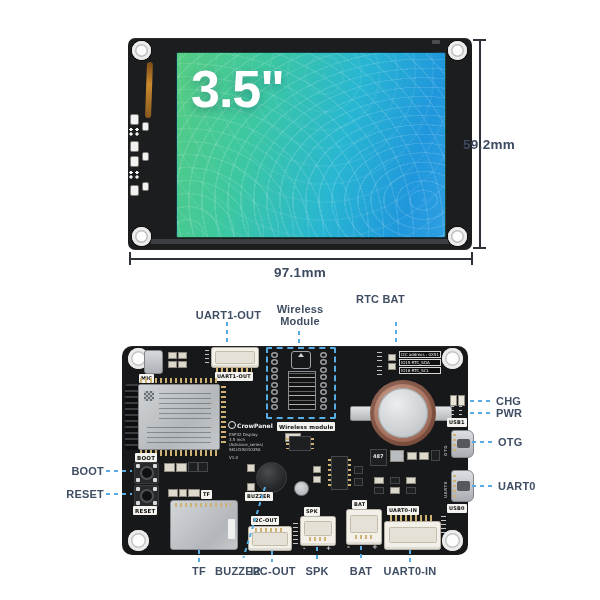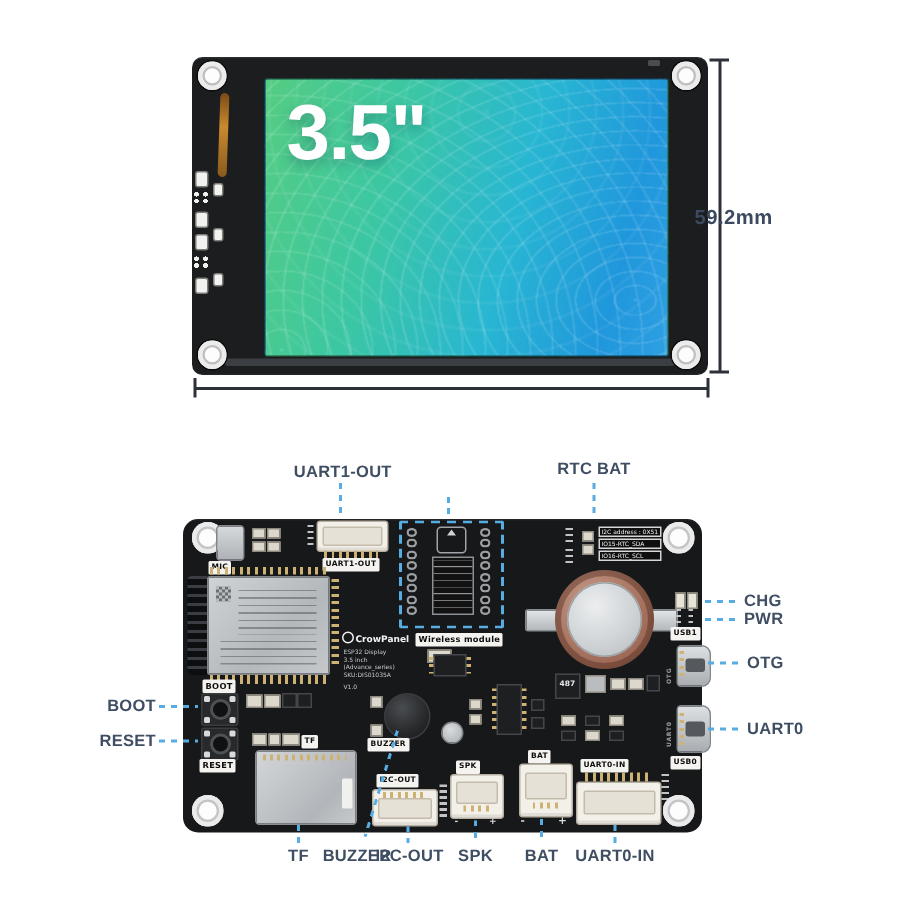--- a/index.html
+++ b/index.html
@@ -97,23 +97,28 @@
   <div class="pad" style="left:142px;top:182px;width:5px;height:7px;"></div>
 
   <div class="dimline-v" style="left:479px;top:40px;height:208px;"></div>
   <div class="dimline-h" style="left:473px;top:39px;width:13px;"></div>
   <div class="dimline-h" style="left:473px;top:247px;width:13px;"></div>
   <div class="dimlbl" style="left:463px;top:137px;">59.2mm</div>
 
   <div class="dimline-h" style="left:130px;top:258px;width:342px;"></div>
   <div class="dimline-v" style="left:129px;top:252px;height:13px;"></div>
   <div class="dimline-v" style="left:471px;top:252px;height:13px;"></div>
+  <div class="dimlbl" style="left:230px;top:265px;width:140px;text-align:center;">97.1mm</div>
 
   <div class="callout" style="left:186px;top:309px;width:85px;text-align:center;">UART1-OUT</div>
-  <div class="callout" style="left:356px;top:307px;width:80px;text-align:center;">RTC BAT</div>
+  <div class="callout" style="left:262px;top:303px;width:76px;text-align:center;">
+    <div>Wireless</div>
+    <div>Module</div>
+  </div>
+  <div class="callout" style="left:356px;top:293px;width:80px;">RTC BAT</div>
 
   <div class="lead-v" style="left:226px;top:322px;height:30px;"></div>
   <div class="lead-v" style="left:298px;top:331px;height:15px;"></div>
   <div class="lead-v" style="left:395px;top:322px;height:70px;"></div>
 
   <div class="pcb" style="left:122px;top:346px;width:346px;height:209px;"></div>
   <div class="hole" style="left:128px;top:348px;"></div>
   <div class="hole" style="left:442px;top:348px;"></div>
   <div class="hole" style="left:128px;top:530px;"></div>
   <div class="hole" style="left:442px;top:530px;"></div>

